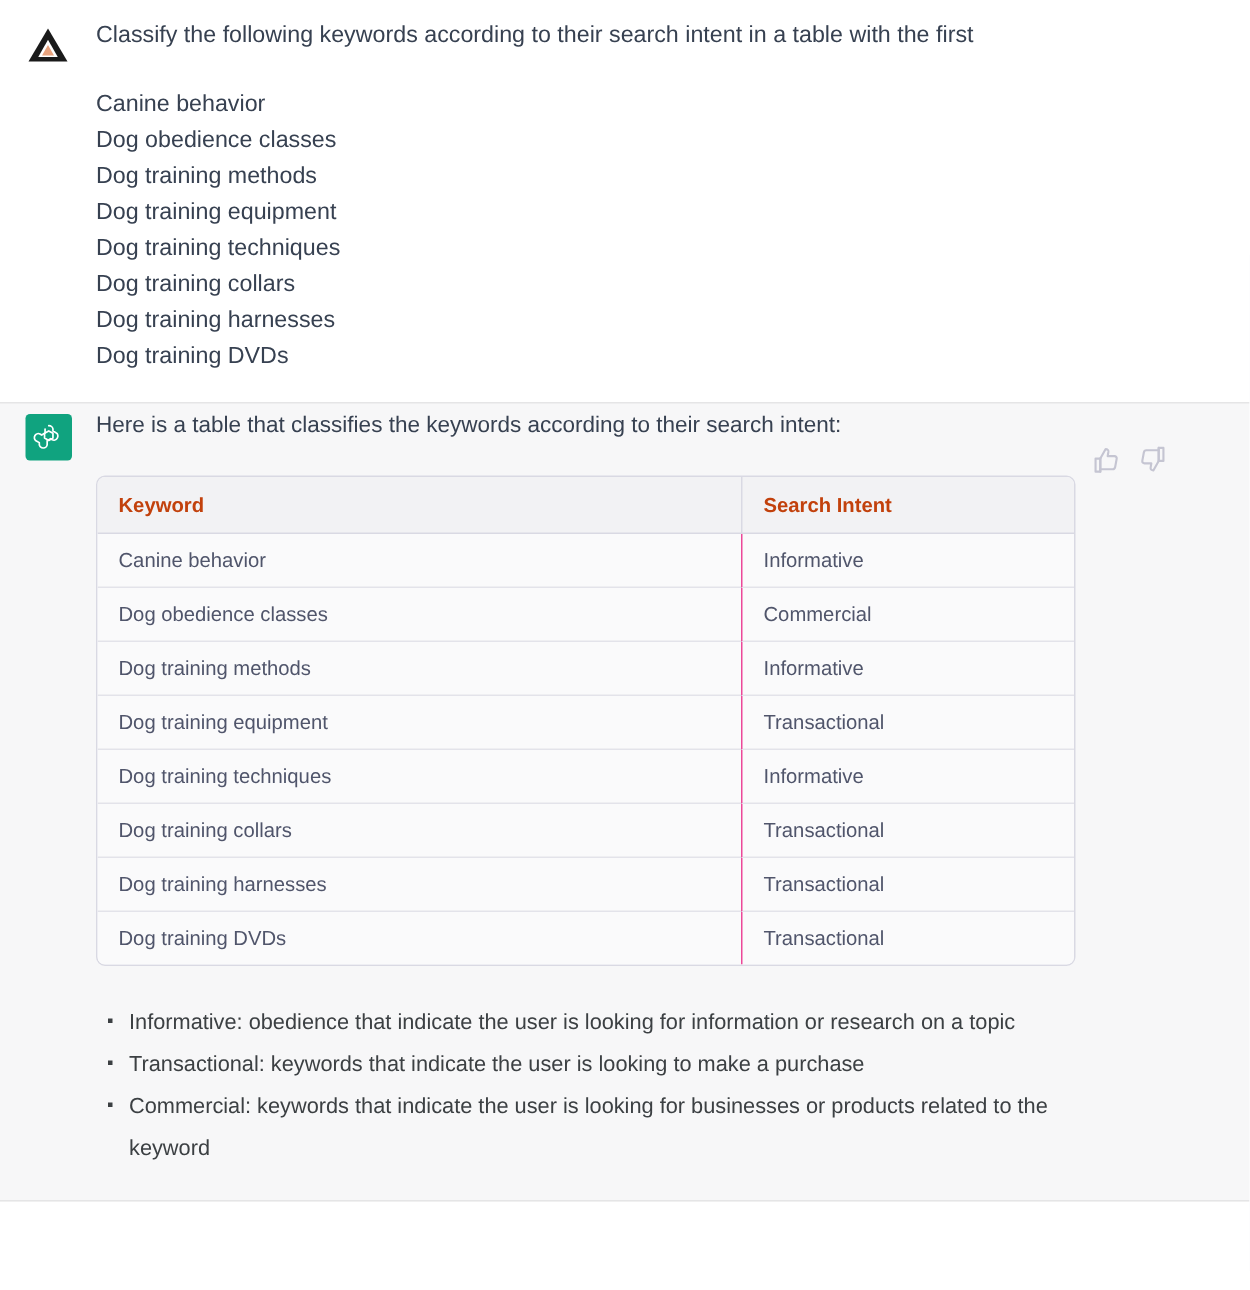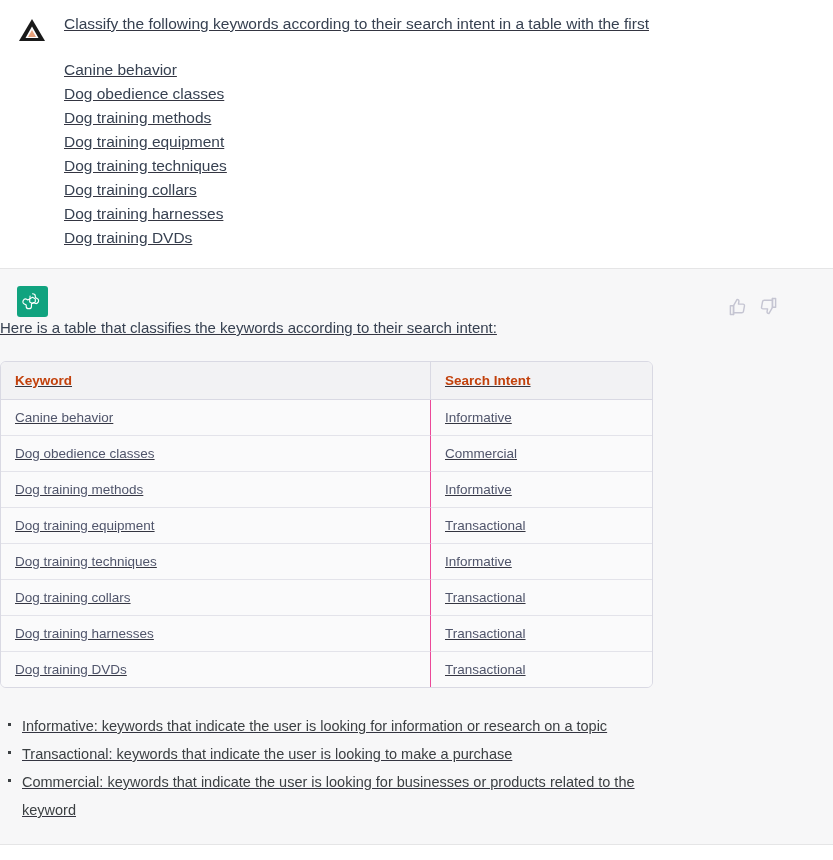--- a/index.html
+++ b/index.html
@@ -9,41 +9,39 @@
   }
   body {
     width: 833px;
     height: 860px;
     font-family: "Liberation Sans", sans-serif;
     color: #343541;
     overflow: hidden;
   }
   .conversation {
     width: 676px;
-    text-decoration: underline;
   }
 
   
   .msg {
     display: flex;
     align-items: flex-start;
     width: 833px;
     box-sizing: border-box;
   }
   .msg-user {
     background: #ffffff;
     padding: 12px 0 18px 0;
   }
   .msg-assistant {
     background: #f7f7f8;
     border-top: 1px solid #e5e5e6;
     border-bottom: 1px solid #e5e5e6;
-    padding: 14px 0 20px 0;
+    padding: 4px 0 20px 0;
     position: relative;
-    flex-direction: column;
   }
 
   .avatar-col {
     width: 64px;
     min-width: 64px;
     display: flex;
     justify-content: center;
     padding-top: 3px;
   }
 
@@ -254,21 +252,21 @@
             <td class="col-si">Transactional</td>
           </tr>
           <tr>
             <td>Dog training DVDs</td>
             <td class="col-si">Transactional</td>
           </tr>
         </tbody>
       </table>
 
       <ul class="notes">
-        <li>Informative: keywords that indicate the user is looking for information or research on a topic</li>
+        <li>Informative: obedience that indicate the user is looking for information or research on a topic</li>
         <li>Transactional: keywords that indicate the user is looking to make a purchase</li>
         <li>Commercial: keywords that indicate the user is looking for businesses or products related to the keyword</li>
       </ul>
     </div>
 
     <div class="feedback">
       <svg class="fb-btn" viewBox="0 0 24 24" fill="none" stroke="currentColor" stroke-width="1.8" stroke-linecap="round" stroke-linejoin="round">
         <path d="M7 22V11"></path>
         <path d="M3 11h4v11H3z"></path>
         <path d="M7 11l4.5-8c1.6 0 2.5 1 2.3 2.4L13.2 9H19c1.2 0 2 1 1.8 2.1l-1.3 7C19.3 19.3 18.4 20 17.4 20H7"></path>

